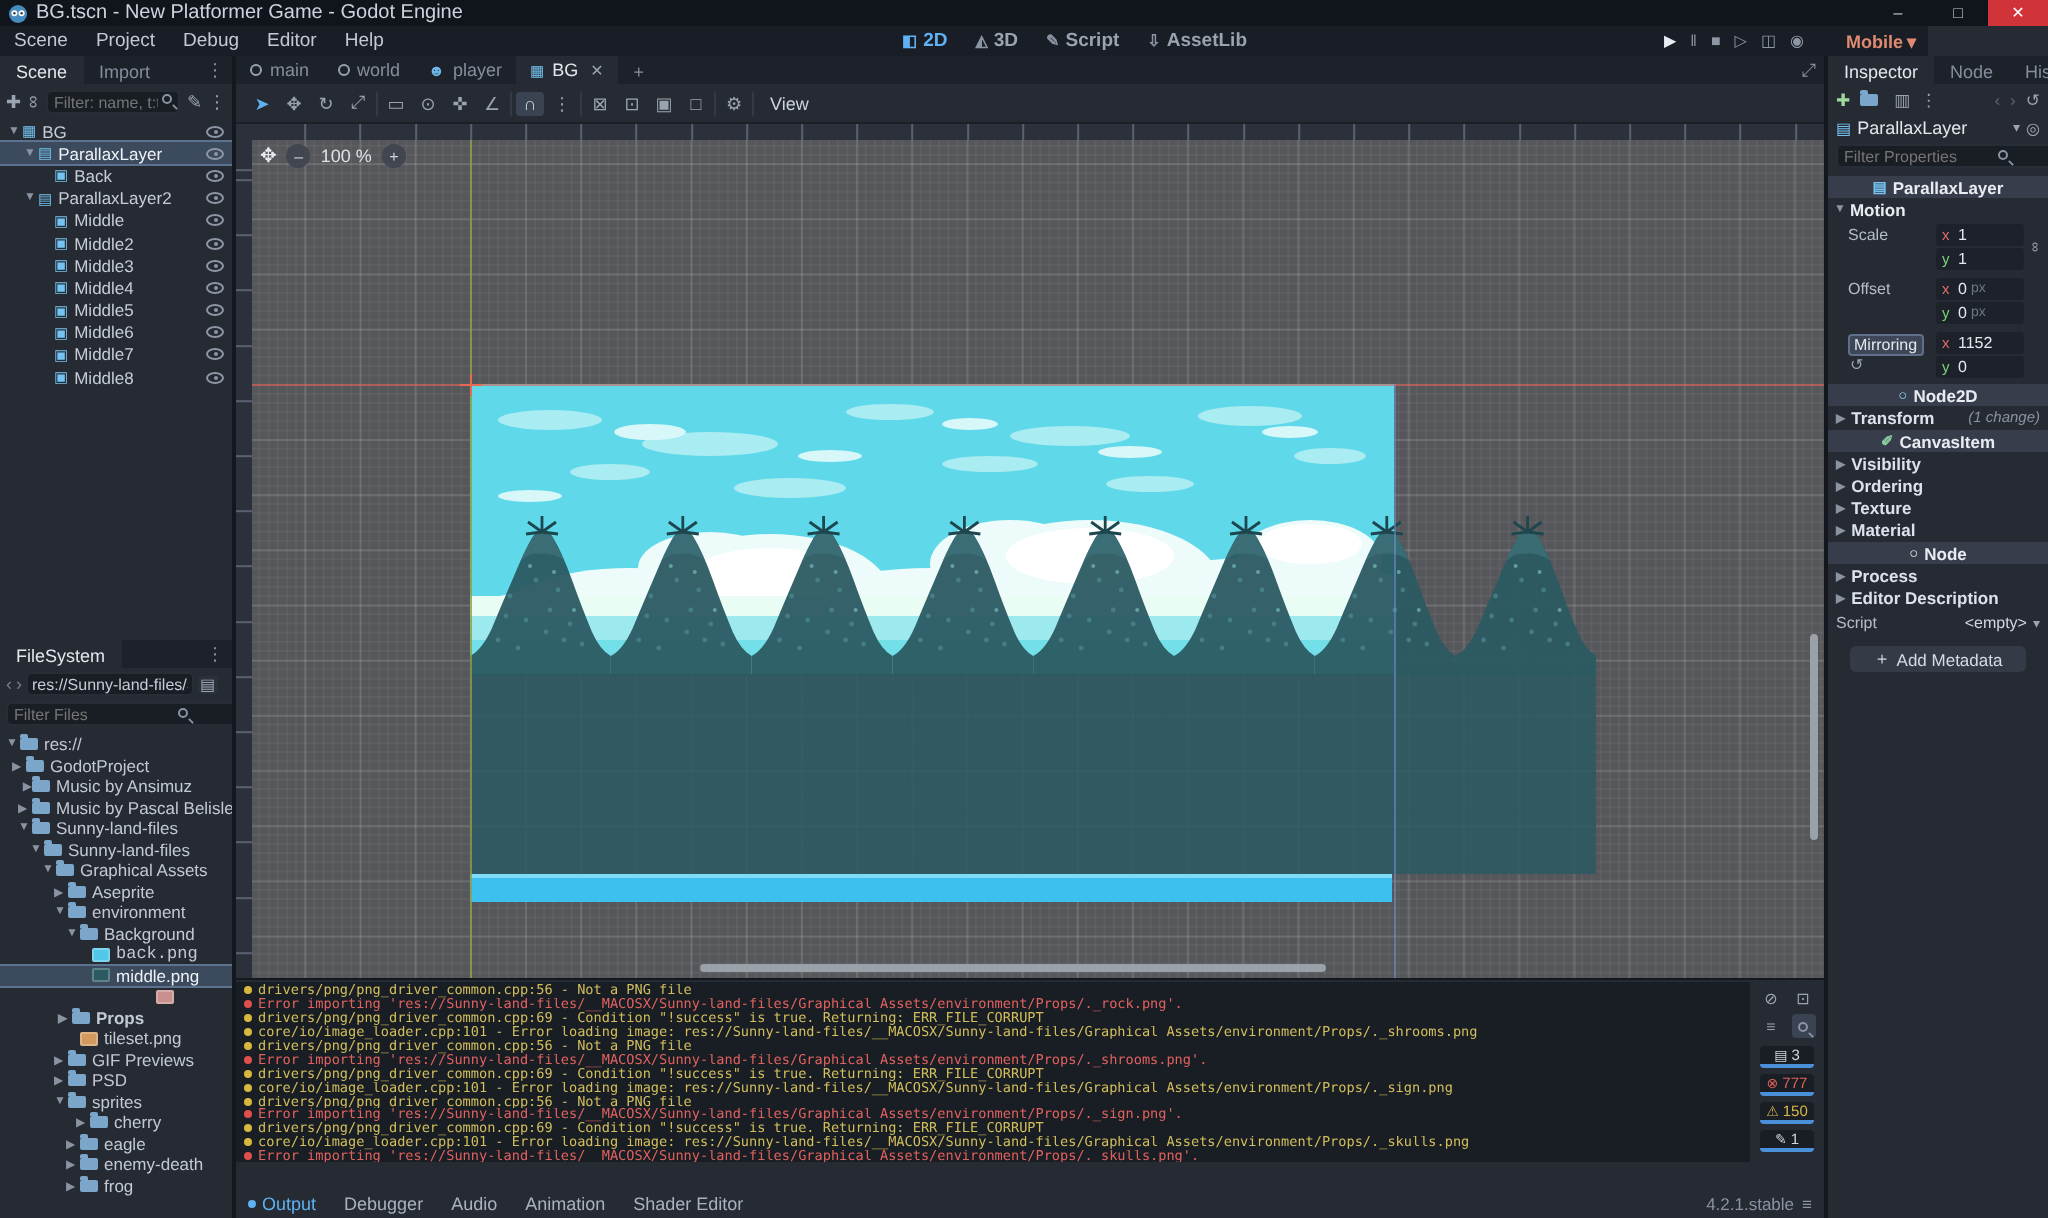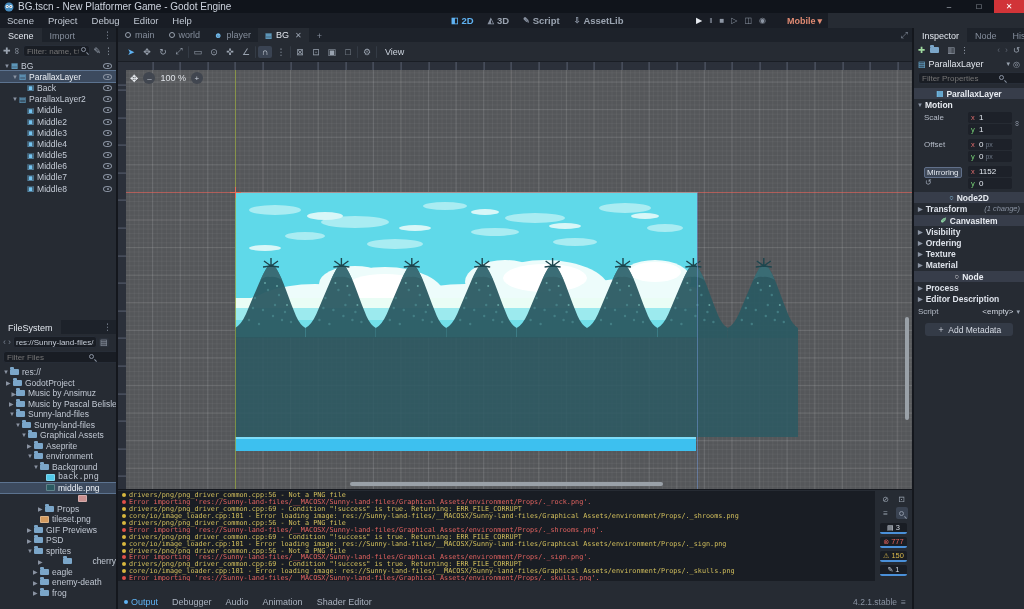--- a/index.html
+++ b/index.html
@@ -11,21 +11,21 @@
   
   #titlebar { position:absolute; left:0; top:0; width:1024px; height:13px;
               background:#10141b; display:flex; align-items:center; }
   #titlebar .title { font-size:10px; color:#cdd3de; margin-left:4px; white-space:nowrap; }
   .win-btns { position:absolute; right:0; top:0; height:13px; display:flex; }
   .win-btn { width:30px; height:13px; display:flex; align-items:center; justify-content:center;
              color:#c6cdd8; font-size:8px; }
   .win-btn.close { background:#d13438; color:#fff; }
 
   
-  #menubar { position:absolute; left:0; top:13px; width:828px; height:15px;
+  #menubar { position:absolute; left:0; top:13px; width:964px; height:15px;
              background:#191d25; display:flex; align-items:center; }
   .menu-item { padding:0 7px; font-size:9.5px; color:#c2c9d4; }
   #editor-modes { position:absolute; left:446px; top:0; height:15px; display:flex; align-items:center; gap:4px; }
   .mode { display:flex; align-items:center; gap:3px; padding:0 5px; font-size:9.5px; color:#9aa3b0; font-weight:bold; }
   .mode .mi { font-size:8px; color:#8a93a2; }
   .mode.active, .mode.active .mi { color:#5fb2f2; }
   #playback { position:absolute; right:62px; top:0; height:15px; display:flex; align-items:center; gap:7px; }
   .pb { font-size:8px; color:#8d96a4; }
   .pb.bright { color:#e8ecf2; }
   #renderer { position:absolute; right:6px; top:0; height:15px; display:flex; align-items:center; gap:2px;
@@ -419,21 +419,21 @@
           <div class="fs-row sel" style="padding-left: 39px;">
             <span class="exp" style="width: 7px; font-size: 6px; color: rgb(138, 147, 162); flex: 0 0 auto;"></span>
             <span class="thumb" style="background: rgb(43, 90, 98);"></span>
             <span class="lbl" style="white-space: nowrap; overflow: hidden;">middle.png</span>
           </div>
           <div class="fs-row" style="padding-left: 39px; gap: 32px;">
             <span class="exp" style="width: 7px; font-size: 6px; color: rgb(138, 147, 162); flex: 0 0 auto;"></span>
             <span class="thumb" style="background: rgb(201, 144, 143);"></span>
             <span class="lbl" style="white-space: nowrap; overflow: hidden;">props.png</span>
           </div>
-          <div class="fs-row" style="padding-left: 38px;">
+          <div class="fs-row" style="padding-left: 29px; font-weight: bold;">
             <span class="exp" style="width: 7px; font-size: 6px; color: rgb(138, 147, 162); flex: 0 0 auto;">▶</span>
             <span class="folder"></span>
             <span class="lbl" style="white-space: nowrap; overflow: hidden;">Props</span>
           </div>
           <div class="fs-row" style="padding-left: 33px;">
             <span class="exp" style="width: 7px; font-size: 6px; color: rgb(138, 147, 162); flex: 0 0 auto;"></span>
             <span class="thumb" style="background: rgb(210, 154, 94);"></span>
             <span class="lbl" style="white-space: nowrap; overflow: hidden;">tileset.png</span>
           </div>
           <div class="fs-row" style="padding-left: 27px;">
@@ -444,21 +444,21 @@
           <div class="fs-row" style="padding-left: 27px;">
             <span class="exp" style="width: 7px; font-size: 6px; color: rgb(138, 147, 162); flex: 0 0 auto;">▶</span>
             <span class="folder"></span>
             <span class="lbl" style="white-space: nowrap; overflow: hidden;">PSD</span>
           </div>
           <div class="fs-row" style="padding-left: 27px;">
             <span class="exp" style="width: 7px; font-size: 6px; color: rgb(138, 147, 162); flex: 0 0 auto;">▼</span>
             <span class="folder"></span>
             <span class="lbl" style="white-space: nowrap; overflow: hidden;">sprites</span>
           </div>
-          <div class="fs-row" style="padding-left: 38px; justify-content: space-between;">
+          <div class="fs-row" style="padding-left: 38px;">
             <span class="exp" style="width: 7px; font-size: 6px; color: rgb(138, 147, 162); flex: 0 0 auto;">▶</span>
             <span class="folder"></span>
             <span class="lbl" style="white-space: nowrap; overflow: hidden;">cherry</span>
           </div>
           <div class="fs-row" style="padding-left: 33px;">
             <span class="exp" style="width: 7px; font-size: 6px; color: rgb(138, 147, 162); flex: 0 0 auto;">▶</span>
             <span class="folder"></span>
             <span class="lbl" style="white-space: nowrap; overflow: hidden;">eagle</span>
           </div>
           <div class="fs-row" style="padding-left: 33px;">

